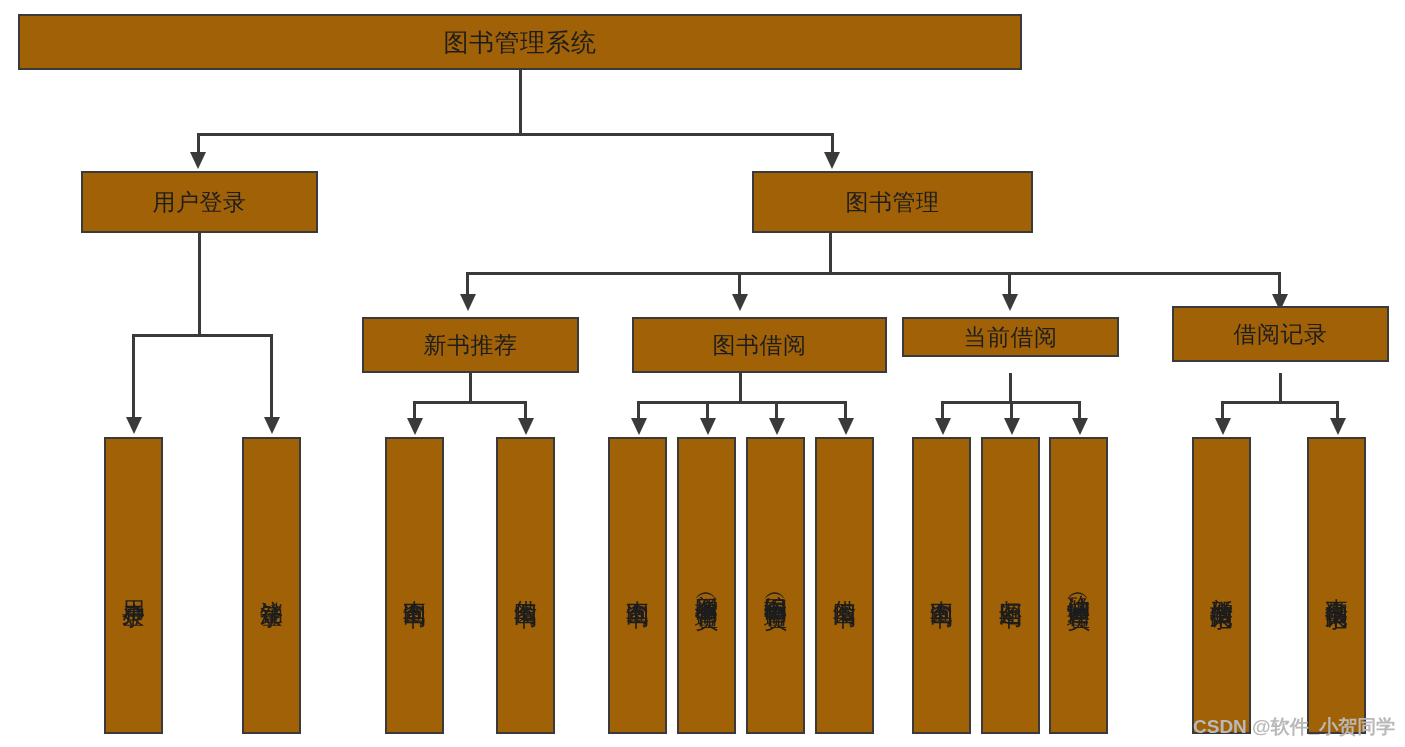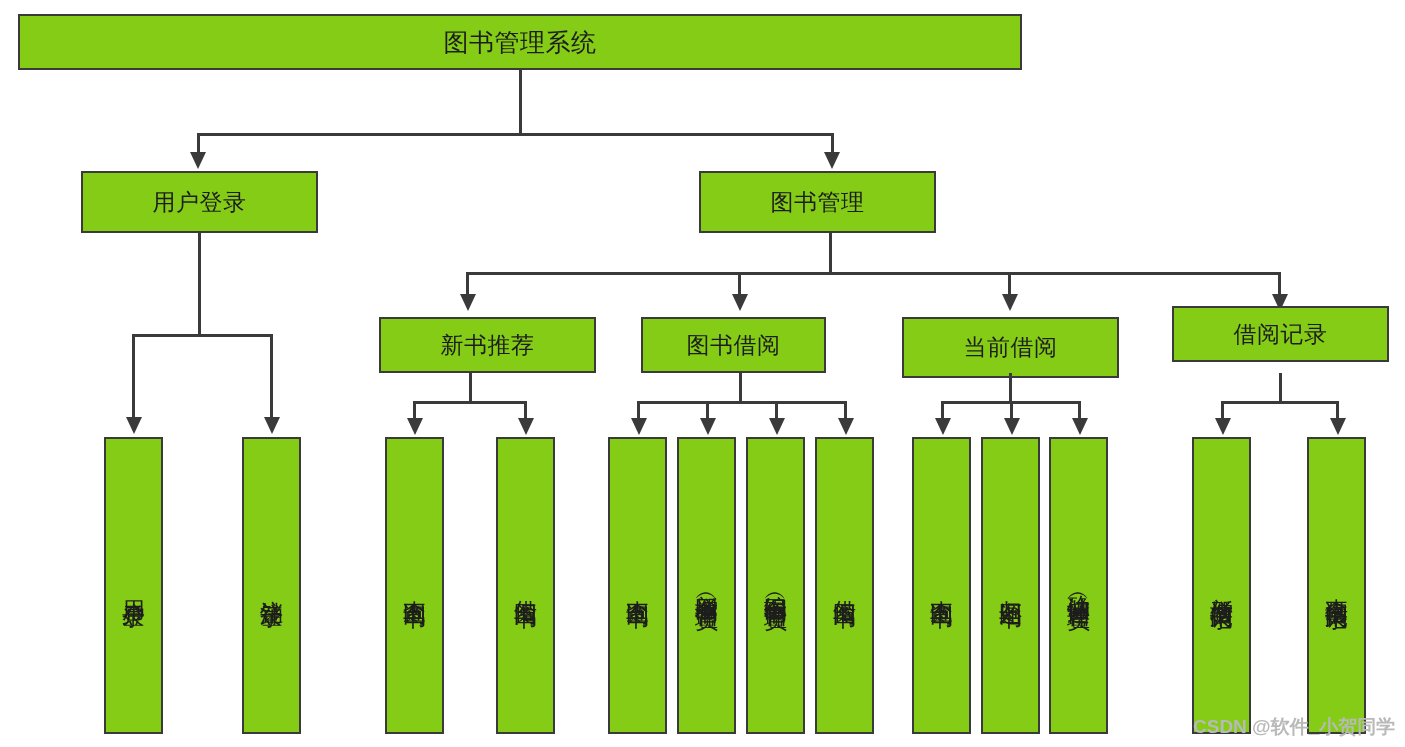--- a/index.html
+++ b/index.html
@@ -17,21 +17,21 @@
     width: 1405px;
     height: 747px;
     background: #ffffff;
     overflow: hidden;
   }
   
   .node {
     position: absolute;
     box-sizing: border-box;
     border: 2.5px solid #3a3a3a;
-    background: #84cc16;
+    background: #a16207;
     display: flex;
     align-items: center;
     justify-content: center;
     text-align: center;
     color: #1d1d1d;
     letter-spacing: 0.5px;
   }
   .node.root        { font-size: 25px; }
   .node.level2      { font-size: 23px; }
   .node.level3      { font-size: 23px; }
@@ -89,21 +89,21 @@
 
   <div class="vline" style="left:197px; top:133px; height:22px;"></div>
   <div class="arrow" style="left:190px; top:152px;"></div>
   <div class="vline" style="left:831px; top:133px; height:22px;"></div>
   <div class="arrow" style="left:824px; top:152px;"></div>
 
   <div class="node level2" style="left:81px; top:171px; width:237px; height:62px;">
     <span>用户登录</span>
   </div>
 
-  <div class="node level2" style="left:699px; top:171px; width:237px; height:62px;">
+  <div class="node level2" style="left:752px; top:171px; width:281px; height:62px;">
     <span>图书管理</span>
   </div>
 
   <div class="vline" style="left:198px; top:233px; height:102px;"></div>
   <div class="hline" style="left:132px; top:334px; width:138px;"></div>
   <div class="vline" style="left:132px; top:334px; height:85px;"></div>
   <div class="arrow" style="left:126px; top:417px;"></div>
   <div class="vline" style="left:270px; top:334px; height:85px;"></div>
   <div class="arrow" style="left:264px; top:417px;"></div>
 
@@ -111,27 +111,27 @@
   <div class="hline" style="left:466px; top:272px; width:814px;"></div>
   <div class="vline" style="left:466px; top:272px; height:24px;"></div>
   <div class="arrow" style="left:460px; top:294px;"></div>
   <div class="vline" style="left:738px; top:272px; height:24px;"></div>
   <div class="arrow" style="left:732px; top:294px;"></div>
   <div class="vline" style="left:1008px; top:272px; height:24px;"></div>
   <div class="arrow" style="left:1002px; top:294px;"></div>
   <div class="vline" style="left:1278px; top:272px; height:24px;"></div>
   <div class="arrow" style="left:1272px; top:294px;"></div>
 
-  <div class="node level3" style="left:362px; top:317px; width:217px; height:56px;margin-left:17px;">
+  <div class="node level3" style="left:362px; top:317px; width:217px; height:56px;">
     <span>新书推荐</span>
   </div>
-  <div class="node level3" style="left:632px; top:317px; width:185px; height:56px;margin-left:9px;">
+  <div class="node level3" style="left:632px; top:317px; width:255px; height:56px;">
     <span>图书借阅</span>
   </div>
-  <div class="node level3" style="left:902px; top:317px; width:217px; height:61px;">
+  <div class="node level3" style="left:902px; top:317px; width:217px; height:40px;">
     <span>当前借阅</span>
   </div>
   <div class="node level3" style="left:1172px; top:306px; width:217px; height:56px;">
     <span>借阅记录</span>
   </div>
 
   <div class="vline" style="left:469px; top:373px; height:29px;"></div>
   <div class="hline" style="left:413px; top:401px; width:114px;"></div>
   <div class="vline" style="left:413px; top:401px; height:19px;"></div>
   <div class="arrow" style="left:407px; top:418px;"></div>

